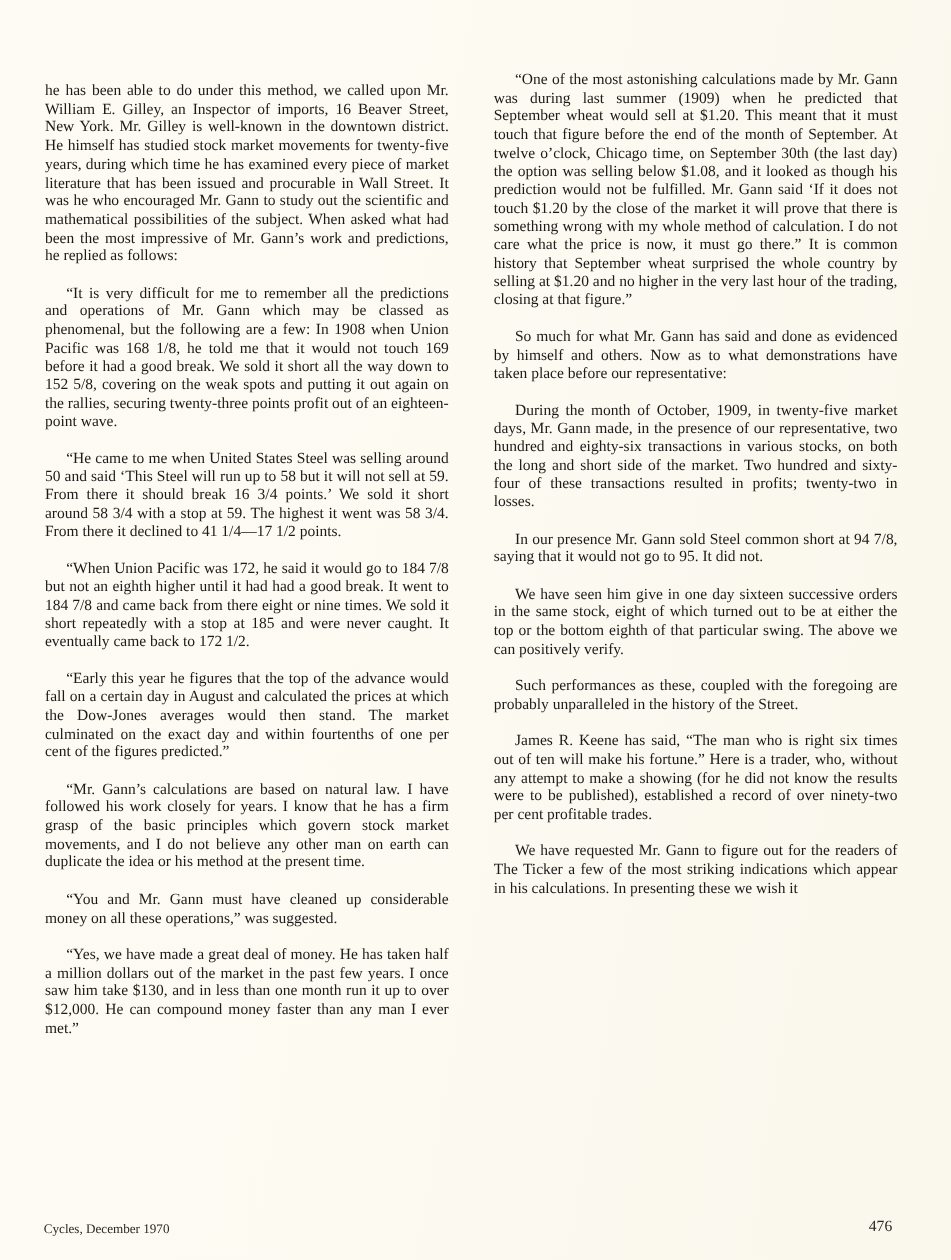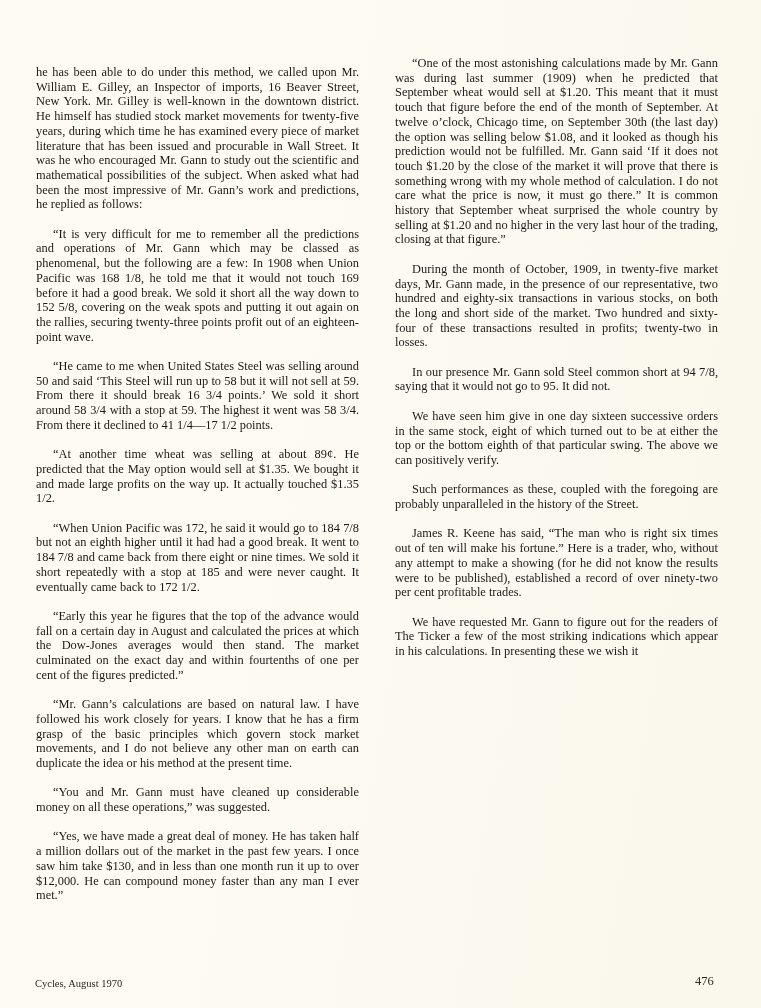--- a/index.html
+++ b/index.html
@@ -53,34 +53,34 @@
   </style>
 </head>
 <body>
 
 <div class="page">
 
   <div class="column col-left">
     <p class="no-indent">he has been able to do under this method, we called upon Mr. William E. Gilley, an Inspector of imports, 16 Beaver Street, New York. Mr. Gilley is well-known in the down­town district. He himself has studied stock market move­ments for twenty-five years, during which time he has examined every piece of market literature that has been issued and procurable in Wall Street. It was he who en­couraged Mr. Gann to study out the scientific and mathe­matical possibilities of the subject. When asked what had been the most impressive of Mr. Gann’s work and predictions, he replied as follows:</p>
     <p>“It is very difficult for me to remember all the pre­dictions and operations of Mr. Gann which may be classed as phenomenal, but the following are a few: In 1908 when Union Pacific was 168 1/8, he told me that it would not touch 169 before it had a good break. We sold it short all the way down to 152 5/8, covering on the weak spots and putting it out again on the rallies, securing twenty-three points profit out of an eighteen-point wave.</p>
     <p>“He came to me when United States Steel was selling around 50 and said ‘This Steel will run up to 58 but it will not sell at 59. From there it should break 16 3/4 points.’ We sold it short around 58 3/4 with a stop at 59. The highest it went was 58 3/4. From there it declined to 41 1/4—17 1/2 points.</p>
-    <p>“At another time wheat was selling at about 89¢. He predicted that the May option would sell at $1.35. We bought it and made large profits on the way up. It actually touched $1.35 1/2.</p>
     <p>“When Union Pacific was 172, he said it would go to 184 7/8 but not an eighth higher until it had had a good break. It went to 184 7/8 and came back from there eight or nine times. We sold it short repeatedly with a stop at 185 and were never caught. It eventually came back to 172 1/2.</p>
     <p>“Early this year he figures that the top of the advance would fall on a certain day in August and calculated the prices at which the Dow-Jones averages would then stand. The market culminated on the exact day and within four­tenths of one per cent of the figures predicted.”</p>
     <p>“Mr. Gann’s calculations are based on natural law. I have followed his work closely for years. I know that he has a firm grasp of the basic principles which govern stock market movements, and I do not believe any other man on earth can duplicate the idea or his method at the present time.</p>
     <p>“You and Mr. Gann must have cleaned up considerable money on all these operations,” was suggested.</p>
     <p>“Yes, we have made a great deal of money. He has taken half a million dollars out of the market in the past few years. I once saw him take $130, and in less than one month run it up to over $12,000. He can compound money faster than any man I ever met.”</p>
   </div>
 
   <div class="column col-right">
     <p>“One of the most astonishing calculations made by Mr. Gann was during last summer (1909) when he predicted that September wheat would sell at $1.20. This meant that it must touch that figure before the end of the month of September. At twelve o’clock, Chicago time, on September 30th (the last day) the option was selling below $1.08, and it looked as though his prediction would not be ful­filled. Mr. Gann said ‘If it does not touch $1.20 by the close of the market it will prove that there is something wrong with my whole method of calculation. I do not care what the price is now, it must go there.” It is common history that September wheat surprised the whole country by selling at $1.20 and no higher in the very last hour of the trading, closing at that figure.”</p>
+    <p>So much for what Mr. Gann has said and done as evi­denced by himself and others. Now as to what demonstrations have taken place before our representative:</p>
     <p>During the month of October, 1909, in twenty-five mar­ket days, Mr. Gann made, in the presence of our representa­tive, two hundred and eighty-six transactions in various stocks, on both the long and short side of the market. Two hundred and sixty-four of these transactions resulted in profits; twenty-two in losses.</p>
     <p>In our presence Mr. Gann sold Steel common short at 94 7/8, saying that it would not go to 95. It did not.</p>
     <p>We have seen him give in one day sixteen successive orders in the same stock, eight of which turned out to be at either the top or the bottom eighth of that particular swing. The above we can positively verify.</p>
     <p>Such performances as these, coupled with the foregoing are probably unparalleled in the history of the Street.</p>
     <p>James R. Keene has said, “The man who is right six times out of ten will make his fortune.” Here is a trader, who, without any attempt to make a showing (for he did not know the results were to be published), established a record of over ninety-two per cent profitable trades.</p>
     <p>We have requested Mr. Gann to figure out for the readers of The Ticker a few of the most striking indications which appear in his calculations. In presenting these we wish it</p>
   </div>
 
-  <div class="footer-left">Cycles, August 1970</div>
+  <div class="footer-left">Cycles, December 1970</div>
   <div class="footer-right">476</div>
 
 </div>
 
 </body></html>

